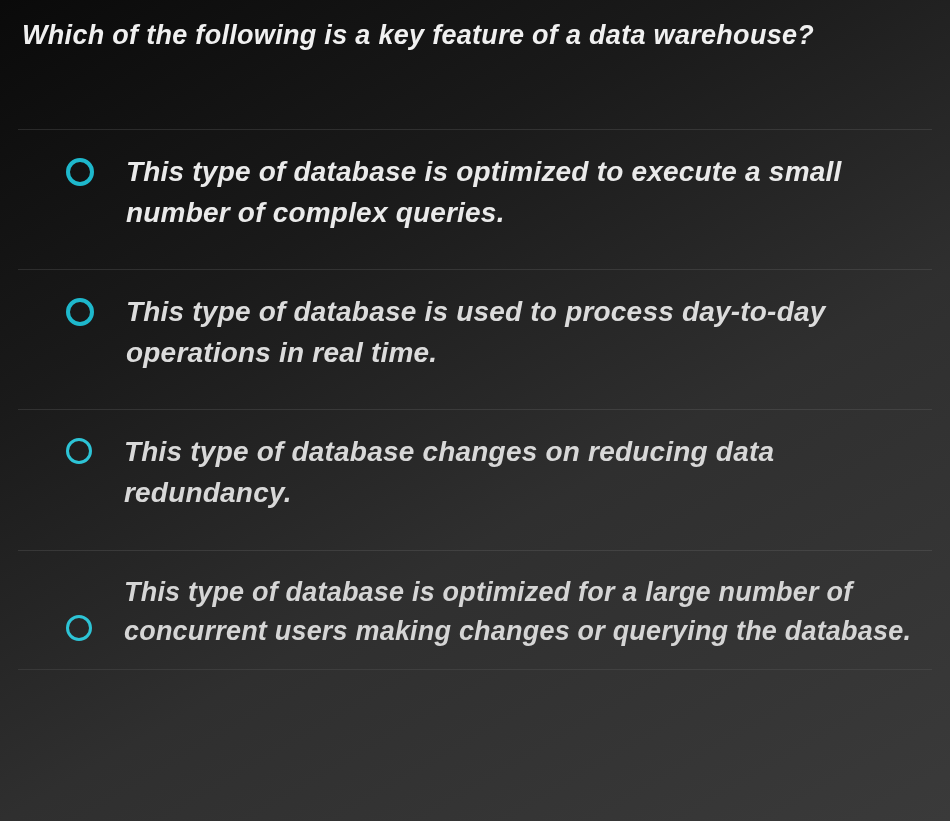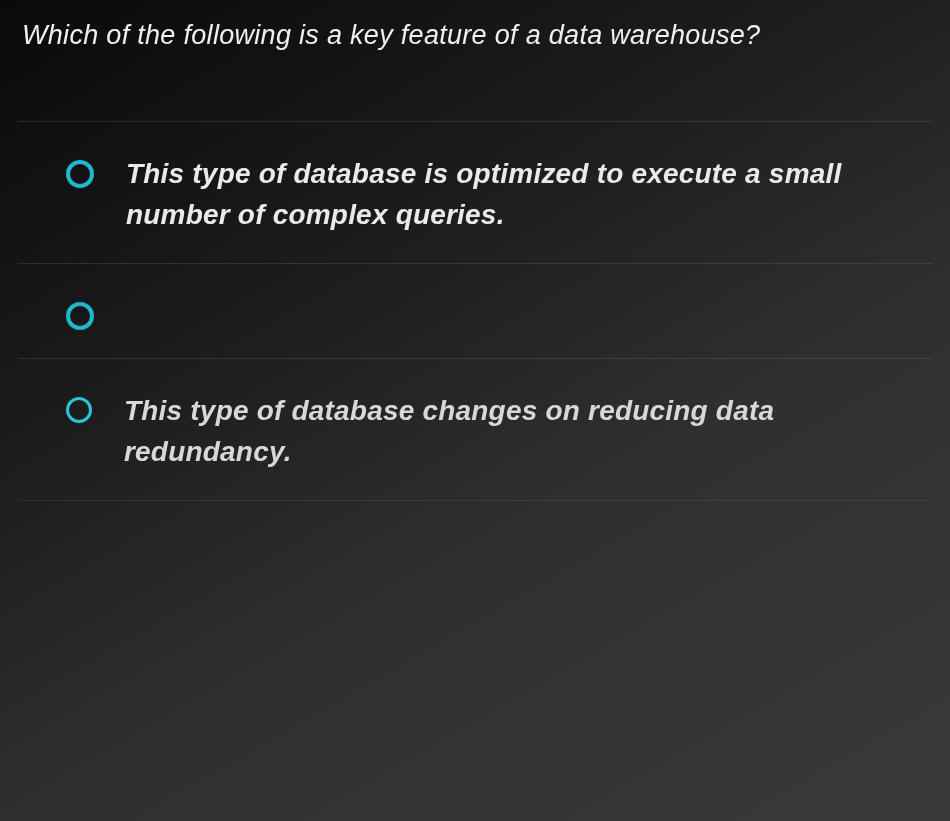--- a/index.html
+++ b/index.html
@@ -11,38 +11,39 @@
       width: 950px;
       height: 821px;
       background: linear-gradient(150deg, #0a0a0a 0%, #1a1a1a 30%, #2f2f2f 60%, #3a3a3a 100%);
       font-family: Arial, Helvetica, sans-serif;
       color: #e8e8e8;
       overflow: hidden;
       padding: 20px 18px 0 18px;
     }
     .question {
       font-size: 27px;
-      font-weight: normal;
+      font-weight: bold;
       color: #f0f0f0;
       letter-spacing: 0.3px;
       margin-bottom: 70px;
       padding-left: 4px;
       font-style: italic;
     }
     .options {
       display: flex;
       flex-direction: column;
     }
     .option {
       display: flex;
       align-items: flex-start;
-      padding: 32px 10px 28px 48px;
+      padding: 22px 10px 28px 48px;
       border-top: 1px solid rgba(120,120,120,0.25);
       gap: 32px;
       cursor: pointer;
+      margin-top: 8px;
     }
     .option:last-child {
       border-bottom: 1px solid rgba(120,120,120,0.2);
     }
     .radio-outer {
       flex-shrink: 0;
       width: 28px;
       height: 28px;
       border: 4px solid #1eb8cc;
       border-radius: 50%;
@@ -80,21 +81,26 @@
 
 <div class="options">
 
   <div class="option">
     <div class="radio-outer"></div>
     <div class="option-text">This type of database is optimized to execute a small number of complex queries.</div>
   </div>
 
   <div class="option">
     <div class="radio-outer"></div>
+    <div class="option-text">This type of database is used to process day-to-day operations in real time.</div>
   </div>
 
   <div class="option">
     <div class="radio-outer"></div>
     <div class="option-text">This type of database changes on reducing data redundancy.</div>
   </div>
 
+  <div class="option">
+    <div class="radio-outer"></div>
+    <div class="option-text">This type of database is optimized for a large number of concurrent users making changes or querying the database.</div>
+  </div>
 
 </div>
 
 </body></html>

